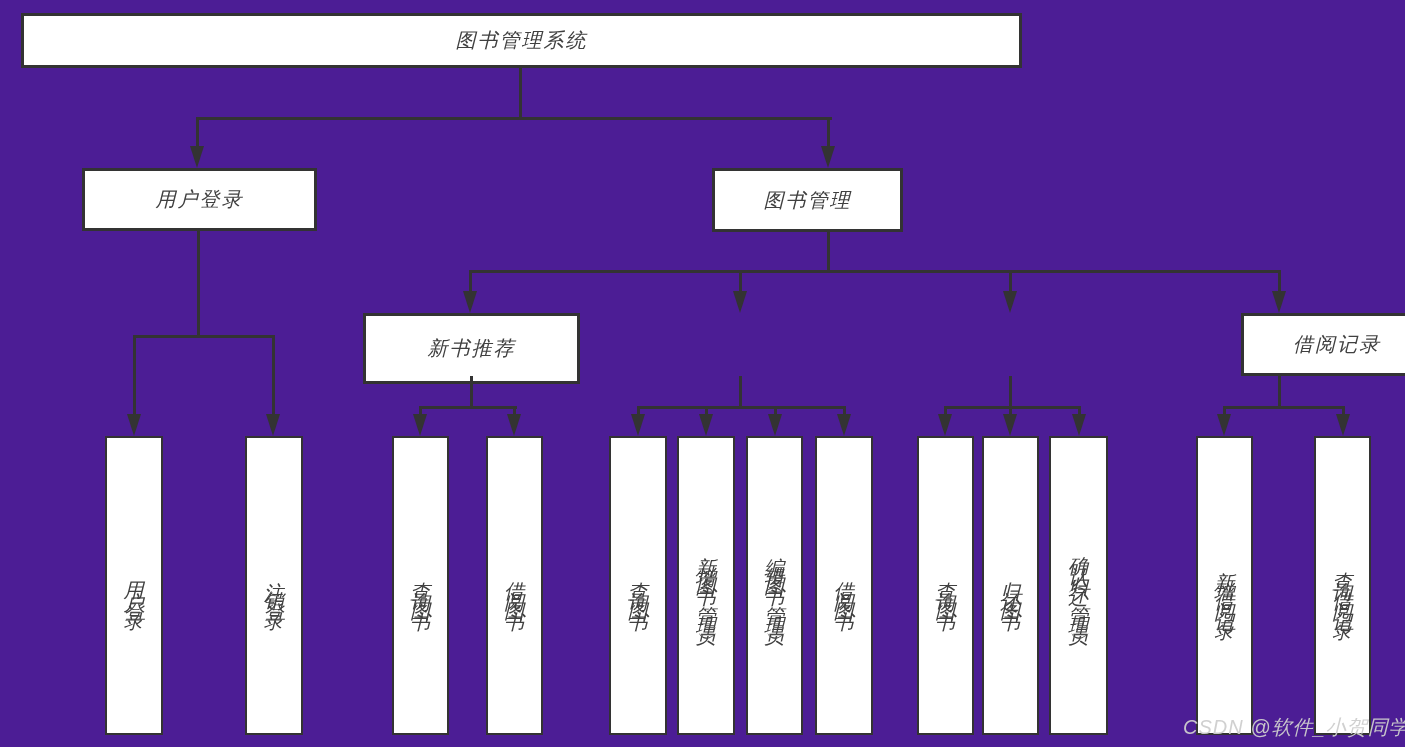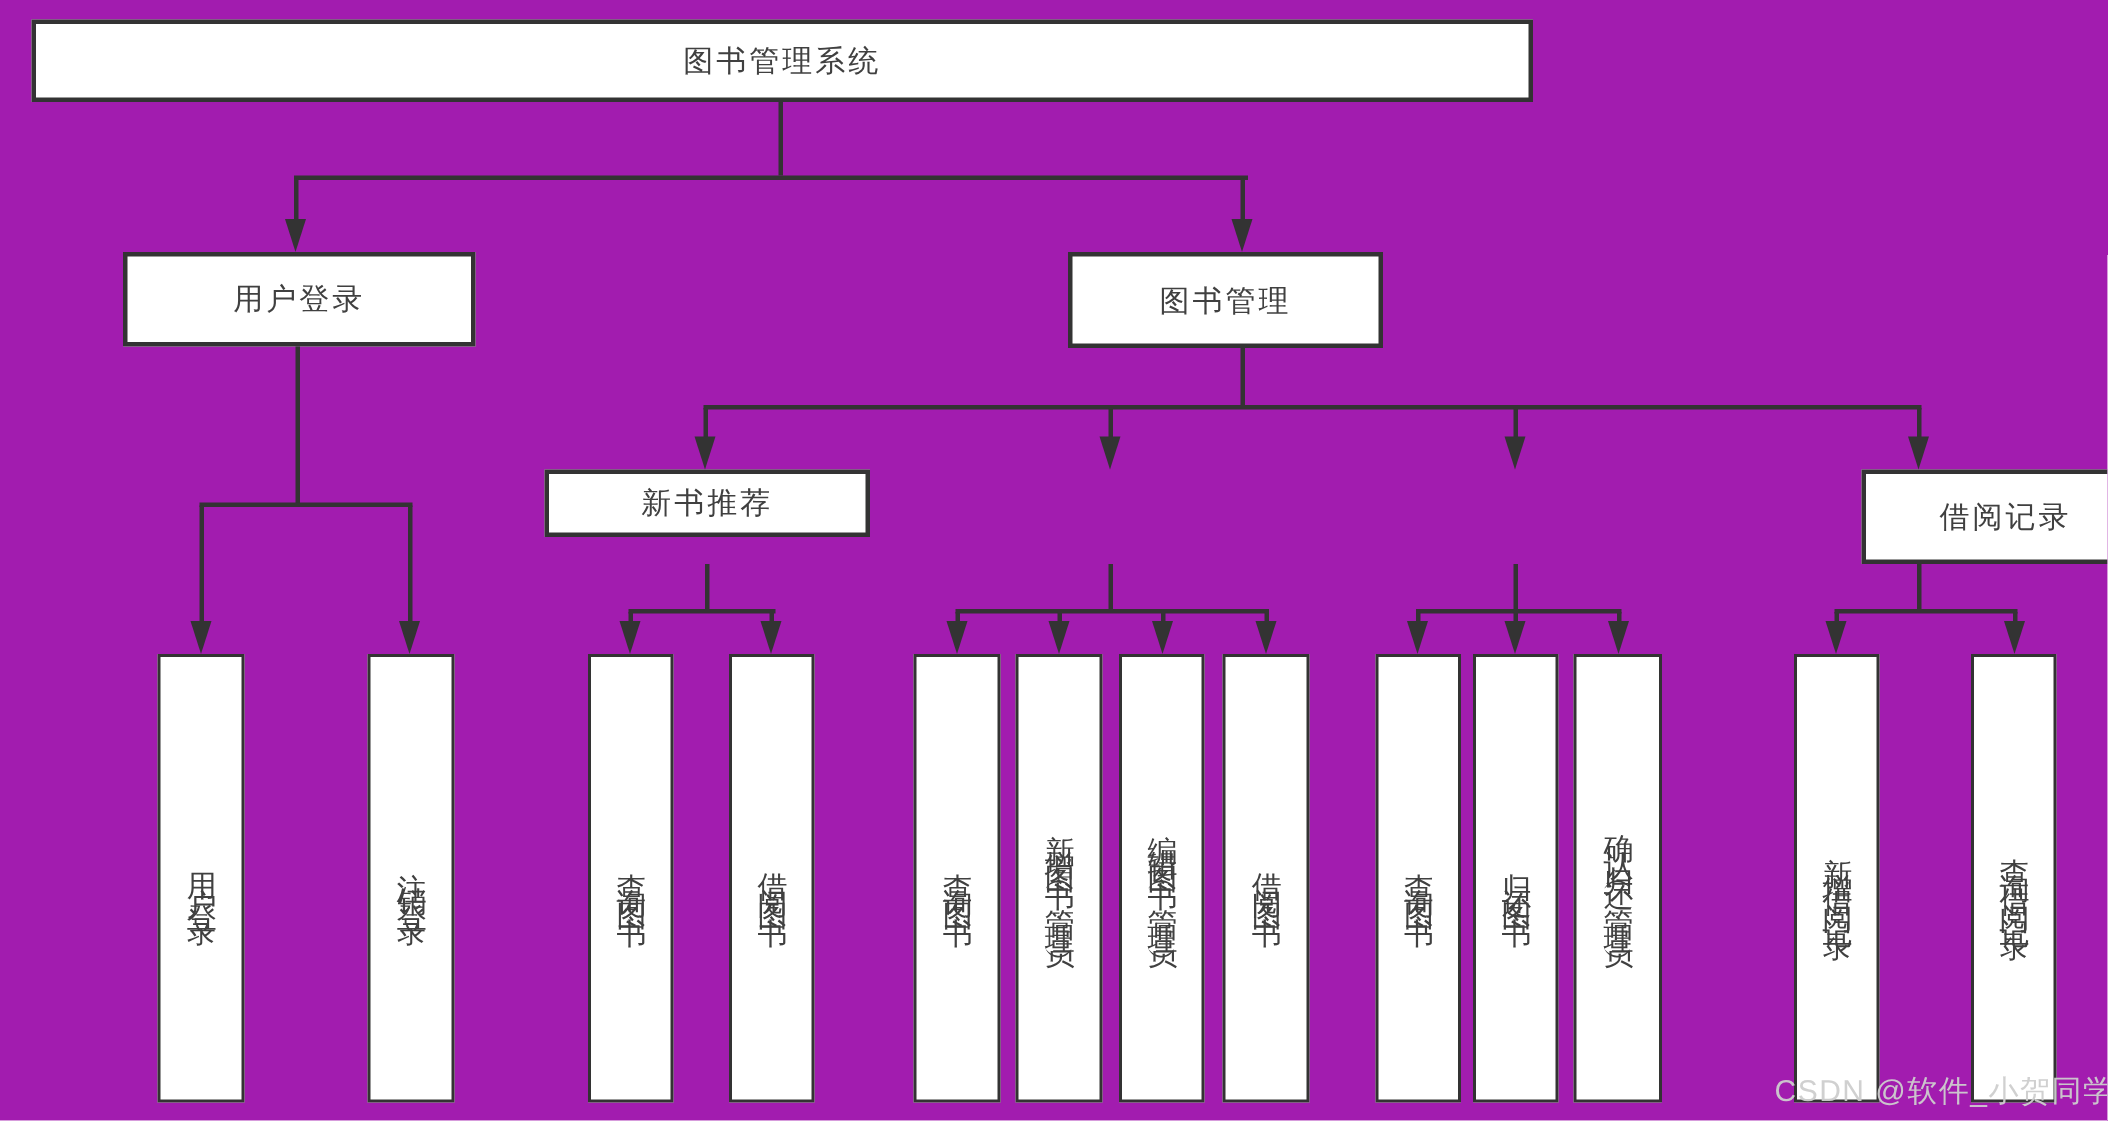--- a/index.html
+++ b/index.html
@@ -1,19 +1,20 @@
 <!DOCTYPE html>
 <html><head>
 <meta charset="utf-8">
 <style>
   html,body{margin:0;padding:0;background:#ffffff;}
   #stage{
-    position:relative;width:1405px;height:747px;background:#a21caf;
+    position:relative;width:1405px;height:747px;background:#4c1d95;
     font-family:"Liberation Sans","DejaVu Sans",sans-serif;
     overflow:hidden;
+    font-style:italic;
   }
   .box{
     position:absolute;box-sizing:border-box;border:3px solid #333333;
     background:#ffffff;display:flex;align-items:center;justify-content:center;
     color:#404040;font-size:20px;letter-spacing:2px;
   }
   .leaf{
     position:absolute;box-sizing:border-box;border:2.5px solid #333333;
     background:#ffffff;display:flex;align-items:center;justify-content:center;
     color:#404040;font-size:20px;
@@ -37,25 +38,25 @@
 
 <div id="stage">
 
   <div class="box" style="left:21px;top:13px;width:1001px;height:55px;">
     <span>图书管理系统</span>
   </div>
 
   <div class="box" style="left:82px;top:168px;width:235px;height:63px;">
     <span>用户登录</span>
   </div>
-  <div class="box" style="left:712px;top:168px;width:210px;height:64px;">
+  <div class="box" style="left:712px;top:168px;width:191px;height:64px;">
     <span>图书管理</span>
   </div>
 
-  <div class="box" style="left:363px;top:313px;width:217px;height:45px;">
+  <div class="box" style="left:363px;top:313px;width:217px;height:71px;">
     <span>新书推荐</span>
   </div>
   <div class="box" style="left:1241px;top:313px;width:192px;height:63px;">
     <span>借阅记录</span>
   </div>
 
   <div class="leaf" style="left:105px;top:436px;width:58px;height:299px;">
     <span>用户登录</span>
   </div>
   <div class="leaf" style="left:245px;top:436px;width:58px;height:299px;">

